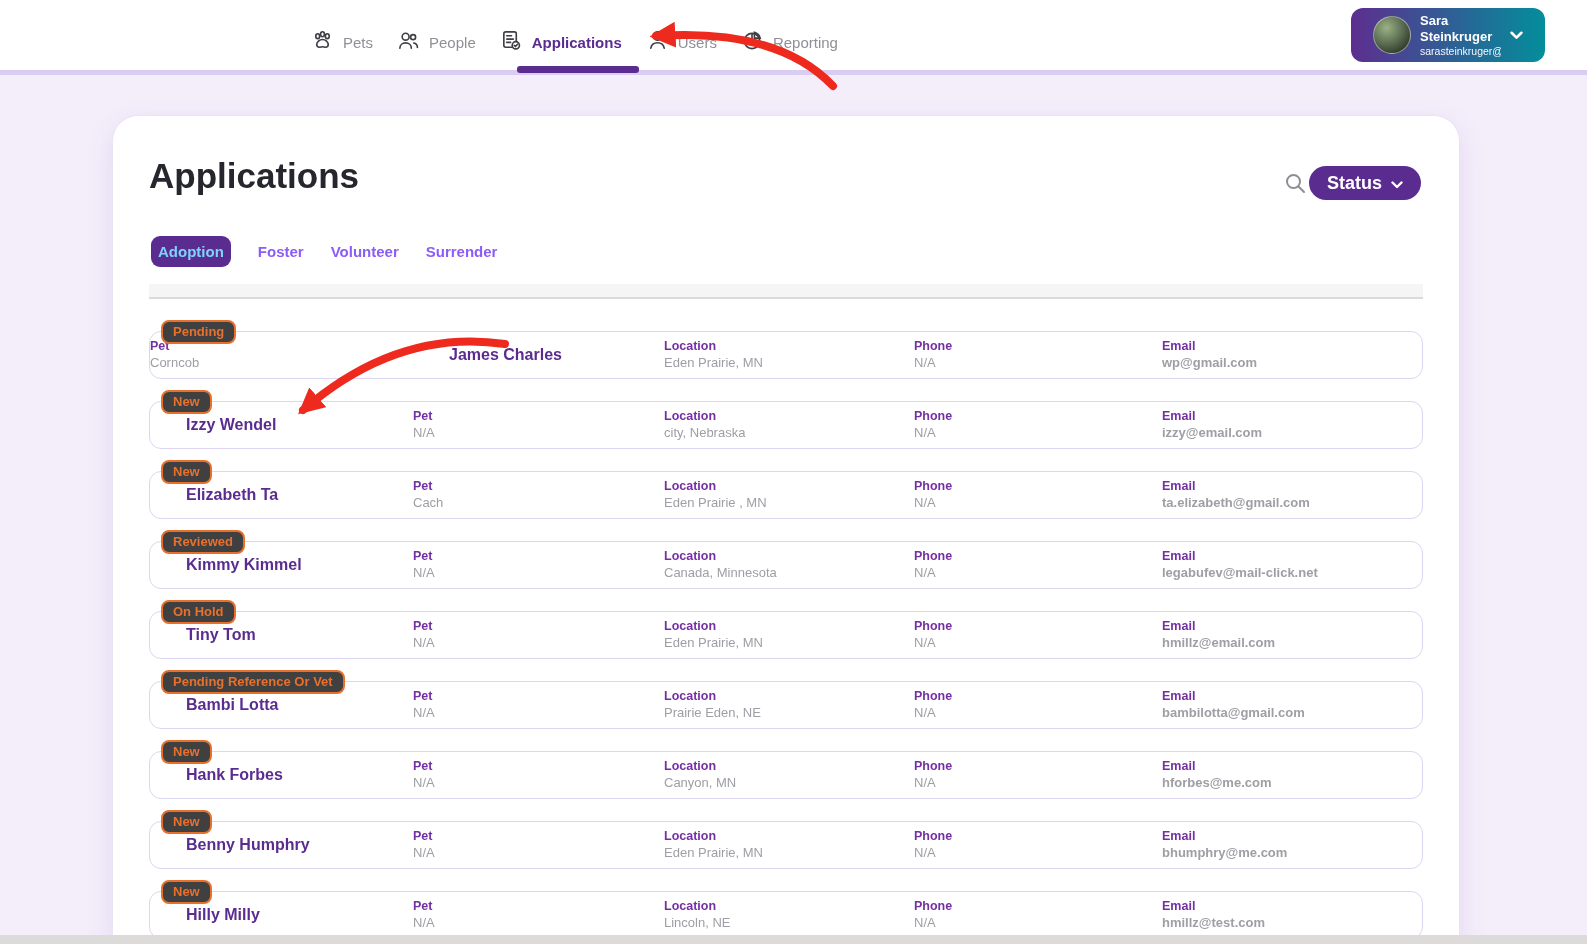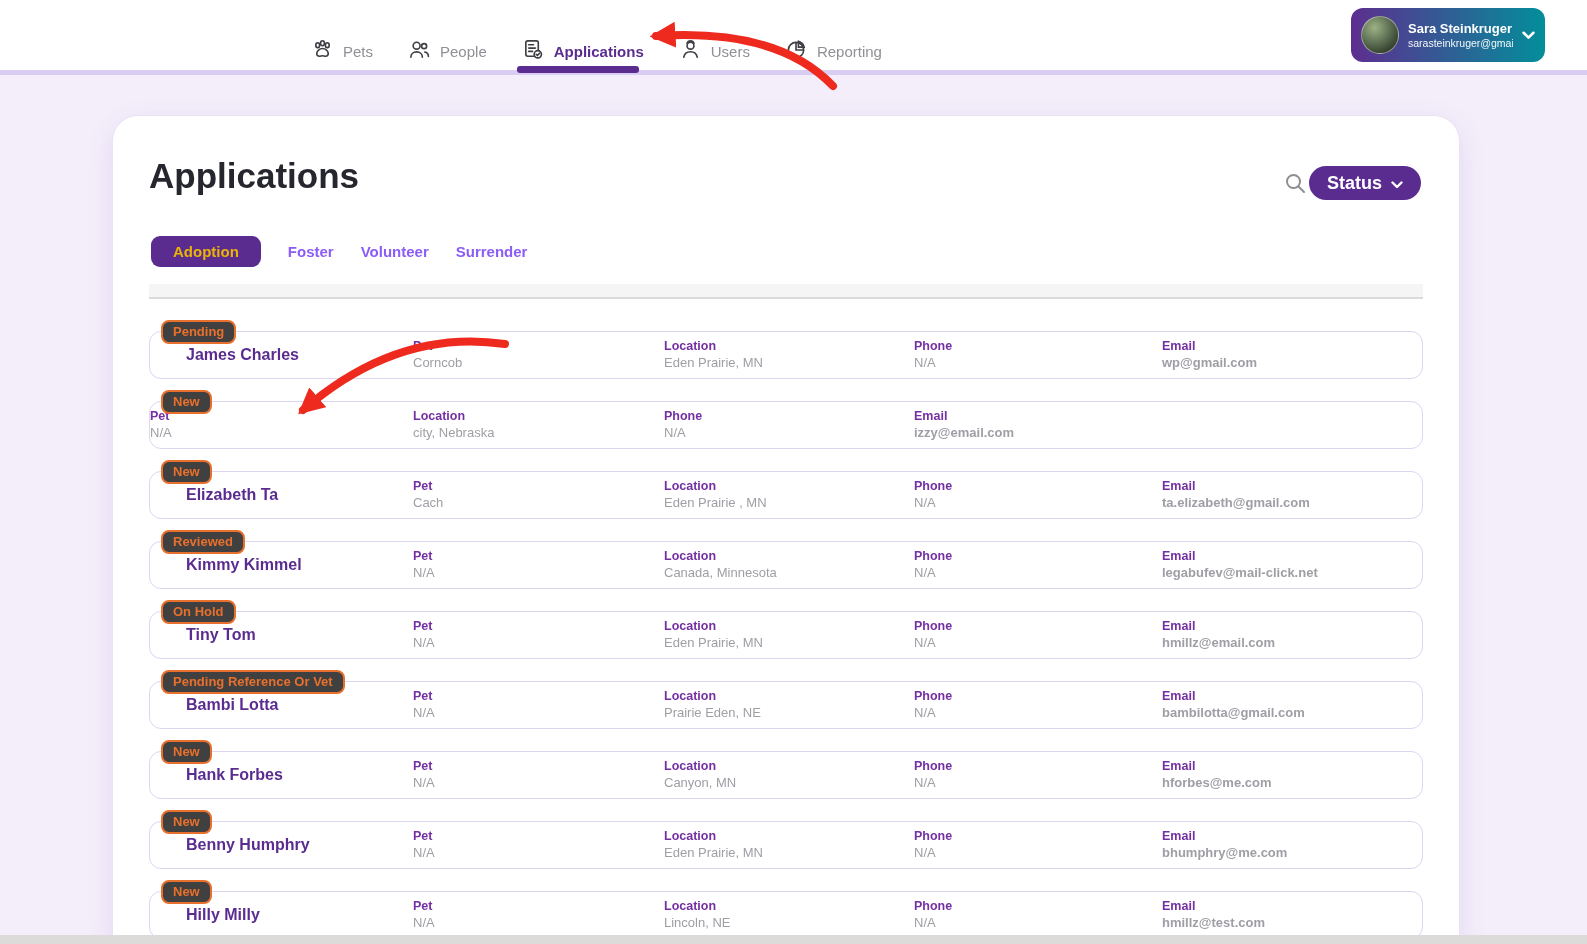--- a/index.html
+++ b/index.html
@@ -12,44 +12,44 @@
     background:var(--page-bg); font-family:"Liberation Sans",sans-serif;
   }
   
   .topbar{position:absolute;top:0;left:0;width:100%;height:70px;background:#fff;z-index:10;}
   .band{position:absolute;top:70px;left:0;width:100%;height:5px;background:#d9cdf3;z-index:10;}
   .nav-underline{position:absolute;top:66px;left:517px;width:122px;height:7px;background:var(--accent);border-radius:3px;z-index:12;}
   .brand{position:absolute;left:14px;top:7px;display:flex;align-items:center;gap:7px;cursor:pointer;}
   .brand-text{font-size:30px;font-weight:bold;letter-spacing:.5px;line-height:56px;}
   .brand-text .paw{color:var(--teal);}
   .brand-text .lytics{color:var(--brand-purple);}
-  .nav{position:absolute;left:311px;top:16px;height:70px;display:flex;align-items:center;gap:35px;z-index:11;}
+  .nav{position:absolute;left:311px;top:7px;height:70px;display:flex;align-items:center;gap:24px;z-index:11;}
   .nav-item{display:flex;align-items:center;gap:9px;font-size:15px;color:#8f8f96;cursor:pointer;white-space:nowrap;}
   .nav-item svg{flex-shrink:0;}
   .nav-item.active{color:var(--accent);font-weight:bold;}
   .user-chip{position:absolute;right:42px;top:8px;width:194px;height:54px;border-radius:12px;
     background:linear-gradient(90deg,var(--chip1),var(--chip2));display:flex;align-items:center;
-    gap:9px;padding:0 10px;color:#fff;cursor:pointer;z-index:11;}
+    gap:9px;padding:0 22px;color:#fff;cursor:pointer;z-index:11;}
   .avatar{width:38px;height:38px;border-radius:50%;flex-shrink:0;border:1px solid rgba(255,255,255,.45);
     background:radial-gradient(circle at 35% 30%,#9db184 0%,#64775a 40%,#35422f 75%,#1d2619 100%);}
   .user-texts{flex:1;min-width:0;}
   .user-name{font-size:13px;font-weight:bold;line-height:16px;}
   .user-email{font-size:10.5px;line-height:13px;opacity:.95;white-space:nowrap;overflow:hidden;}
   
   .card{position:absolute;left:112px;top:115px;width:1348px;height:829px;background:#fff;
     border:1px solid #eae3f6;border-bottom:none;border-radius:26px 26px 0 0;
     box-shadow:0 8px 28px rgba(91,44,144,.10);z-index:5;}
   .page-title{position:absolute;left:36px;top:40px;margin:0;font-size:35px;font-weight:bold;color:#26262e;}
   .search-btn{position:absolute;right:152px;top:55px;width:24px;height:24px;cursor:pointer;background:none;border:none;padding:0;}
   .status-btn{position:absolute;right:38px;top:50px;height:34px;padding:0 18px;border:none;border-radius:17px;
     background:var(--accent);color:#fff;font-size:18px;font-weight:bold;font-family:inherit;
     display:flex;align-items:center;gap:9px;cursor:pointer;}
   .tabs{position:absolute;left:38px;top:120px;display:flex;align-items:center;gap:27px;}
   .tab{font-size:15px;font-weight:bold;color:#8b5cf6;padding:7px 0;cursor:pointer;border-radius:9px;}
-  .tab.active{background:var(--accent);color:#eab308;padding:7px 22px;}
+  .tab.active{background:var(--accent);color:#7dd3fc;padding:7px 7px;}
   .list-header{position:absolute;left:36px;top:168px;width:1274px;height:15px;background:#f6f5f5;border-bottom:2px solid #dcdbdb;}
   
   .rows{position:absolute;left:36px;top:215px;width:1274px;}
   .app-row{position:relative;height:48px;margin-bottom:22px;cursor:pointer;}
   .badge{position:absolute;top:-11px;left:12px;z-index:2;font-size:13px;font-weight:bold;color:var(--orange);
     background:#404040;border:2px solid var(--orange);border-radius:8px;padding:1px 10px 2px;line-height:17px;white-space:nowrap;}
   .row-card{height:48px;background:#fff;border:1px solid #ded5f0;border-radius:12px;
     display:grid;grid-template-columns:263px 251px 250px 248px 1fr;}
   .cell.name{display:flex;align-items:center;padding-left:36px;font-size:16px;font-weight:bold;color:var(--accent);}
   .cell.kv{padding-top:6px;}
@@ -182,43 +182,44 @@
     <div class="tab">Volunteer</div>
     <div class="tab">Surrender</div>
   </div>
 
   <div class="list-header"></div>
 
   <div class="rows">
   <div class="app-row">
     <span class="badge">Pending</span>
     <div class="row-card">
+      <div class="cell kv">
+        <div class="lbl">Pet</div>
+        <div class="val">Corncob</div>
+      </div>
       <div class="cell name">James Charles</div>
       <div class="cell kv">
-        <div class="lbl">Pet</div>
-        <div class="val">Corncob</div>
-      </div>
-      <div class="cell kv">
         <div class="lbl">Location</div>
         <div class="val">Eden Prairie, MN</div>
       </div>
       <div class="cell kv">
         <div class="lbl">Phone</div>
         <div class="val">N/A</div>
       </div>
       <div class="cell kv">
         <div class="lbl">Email</div>
         <div class="val email-link">wp@gmail.com</div>
       </div>
     </div>
   </div>
 
   <div class="app-row">
     <span class="badge">New</span>
     <div class="row-card">
+      <div class="cell name">Izzy Wendel</div>
       <div class="cell kv">
         <div class="lbl">Pet</div>
         <div class="val">N/A</div>
       </div>
       <div class="cell kv">
         <div class="lbl">Location</div>
         <div class="val">city, Nebraska</div>
       </div>
       <div class="cell kv">
         <div class="lbl">Phone</div>

